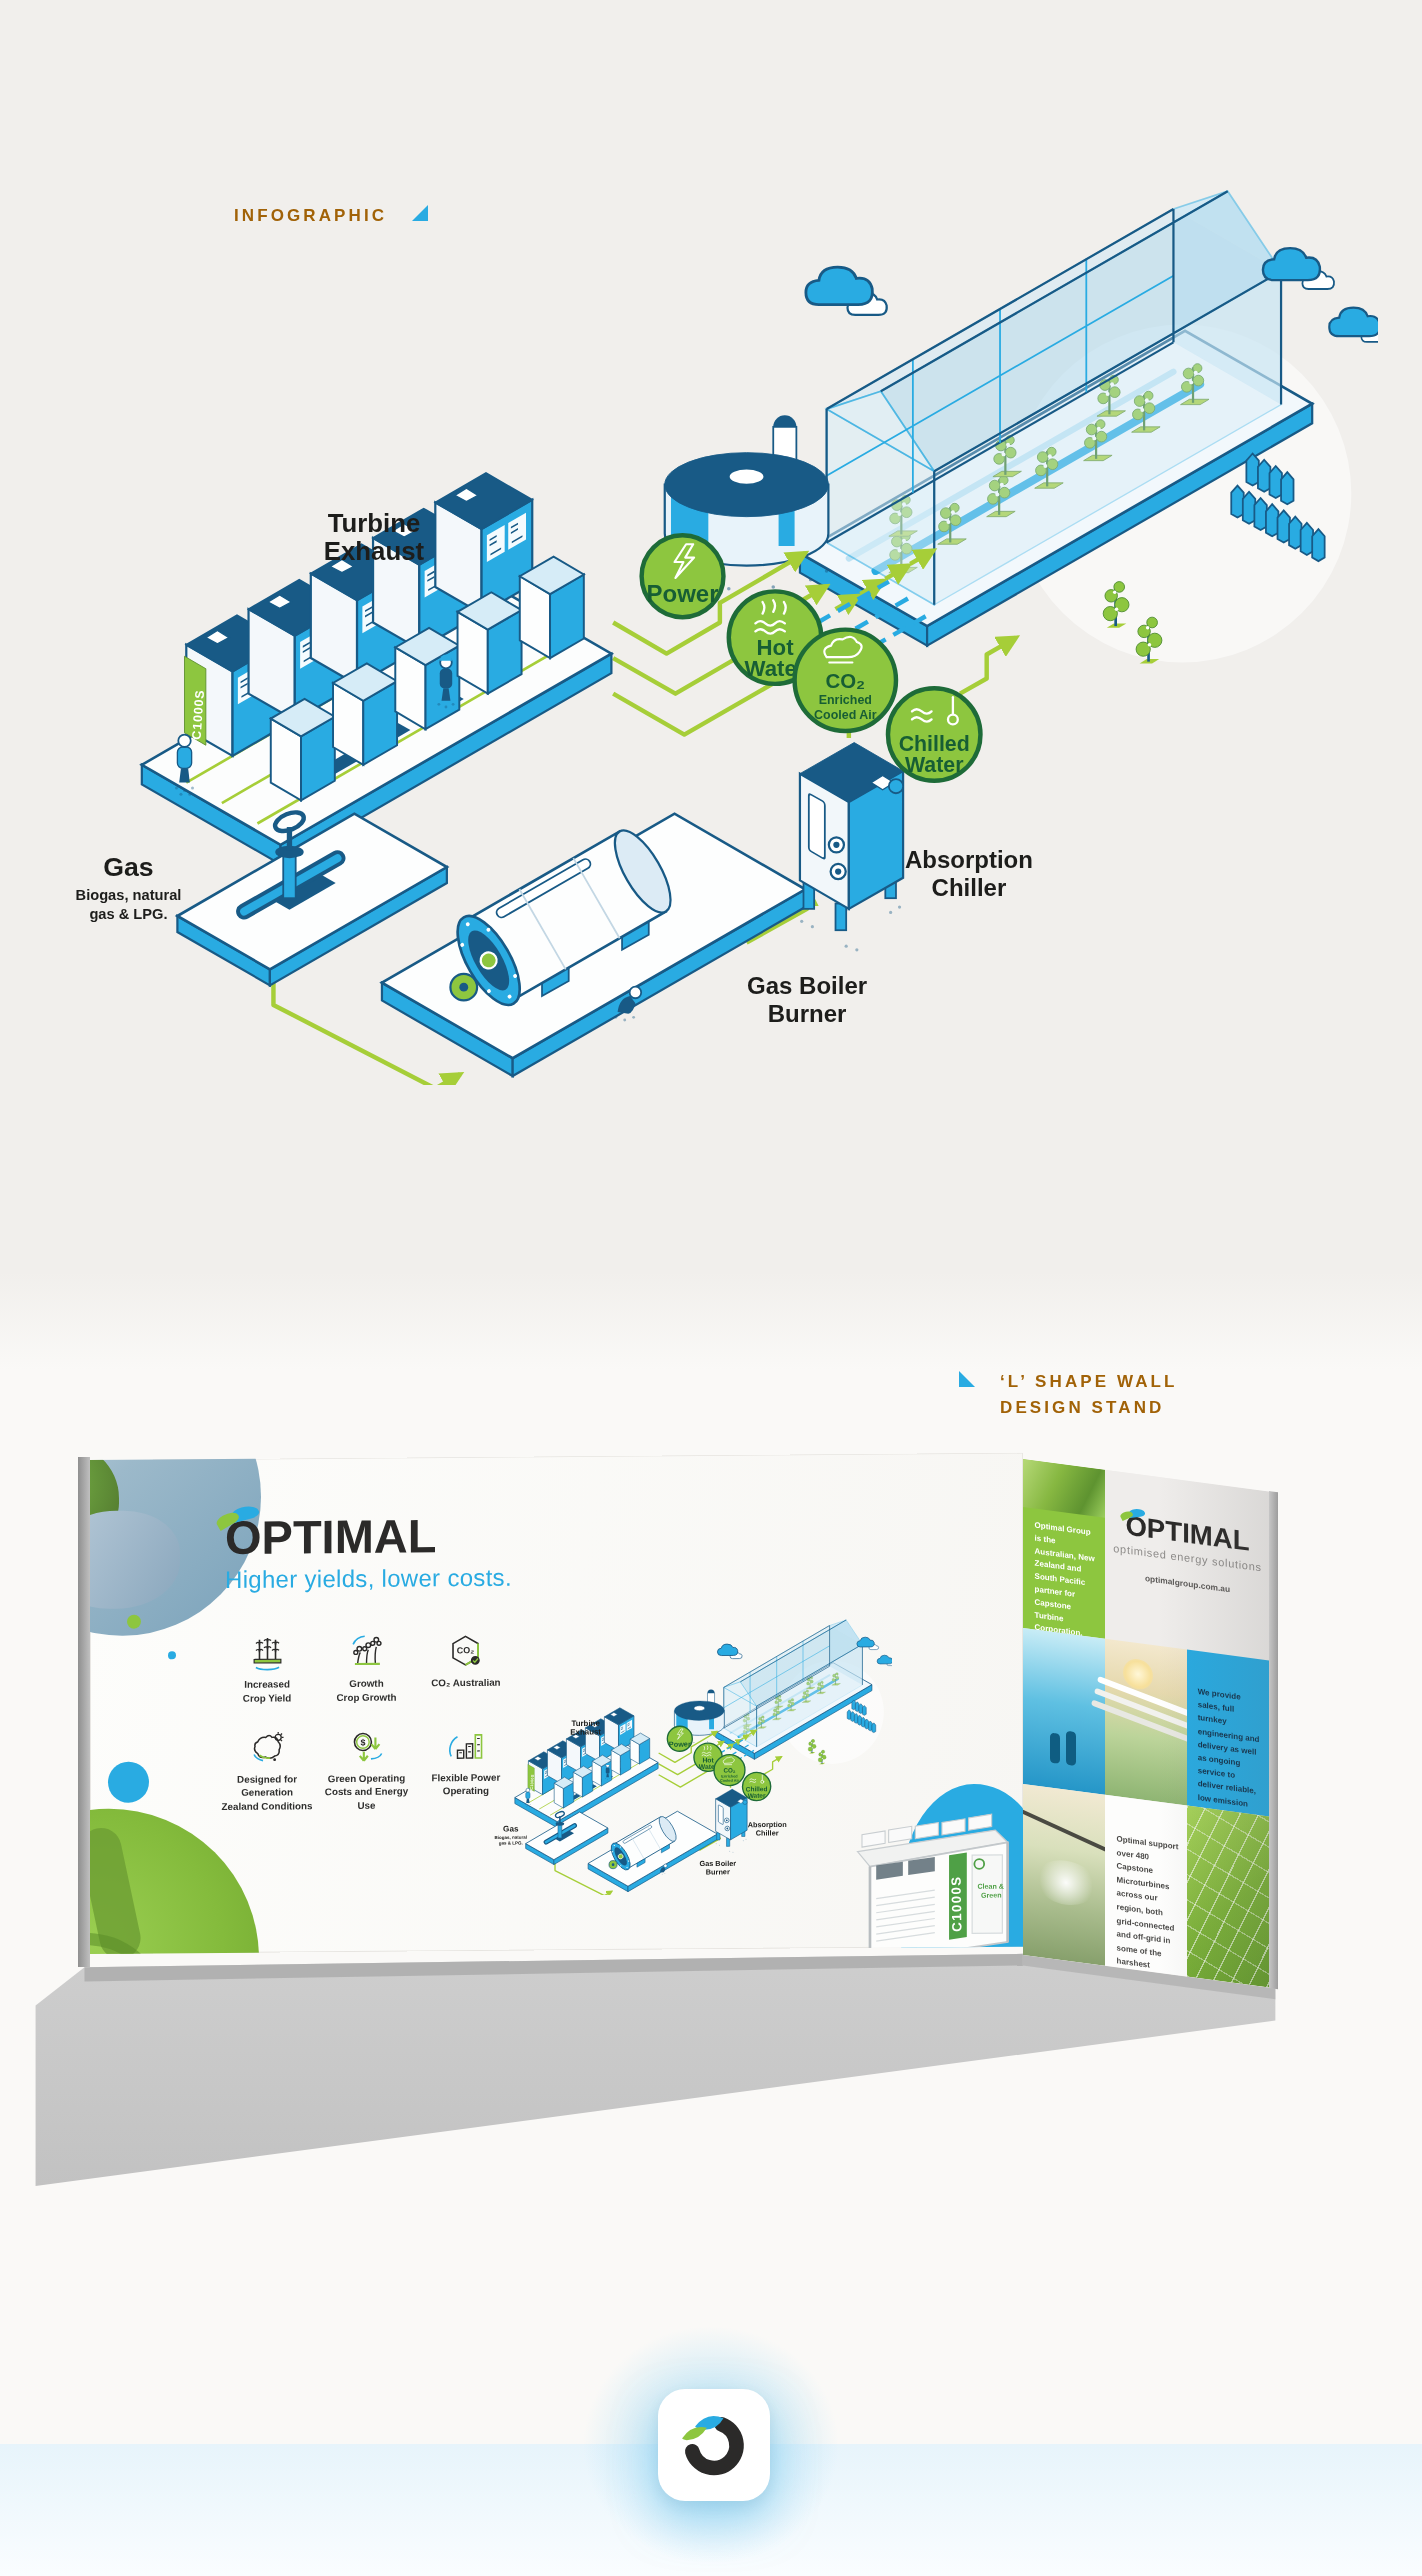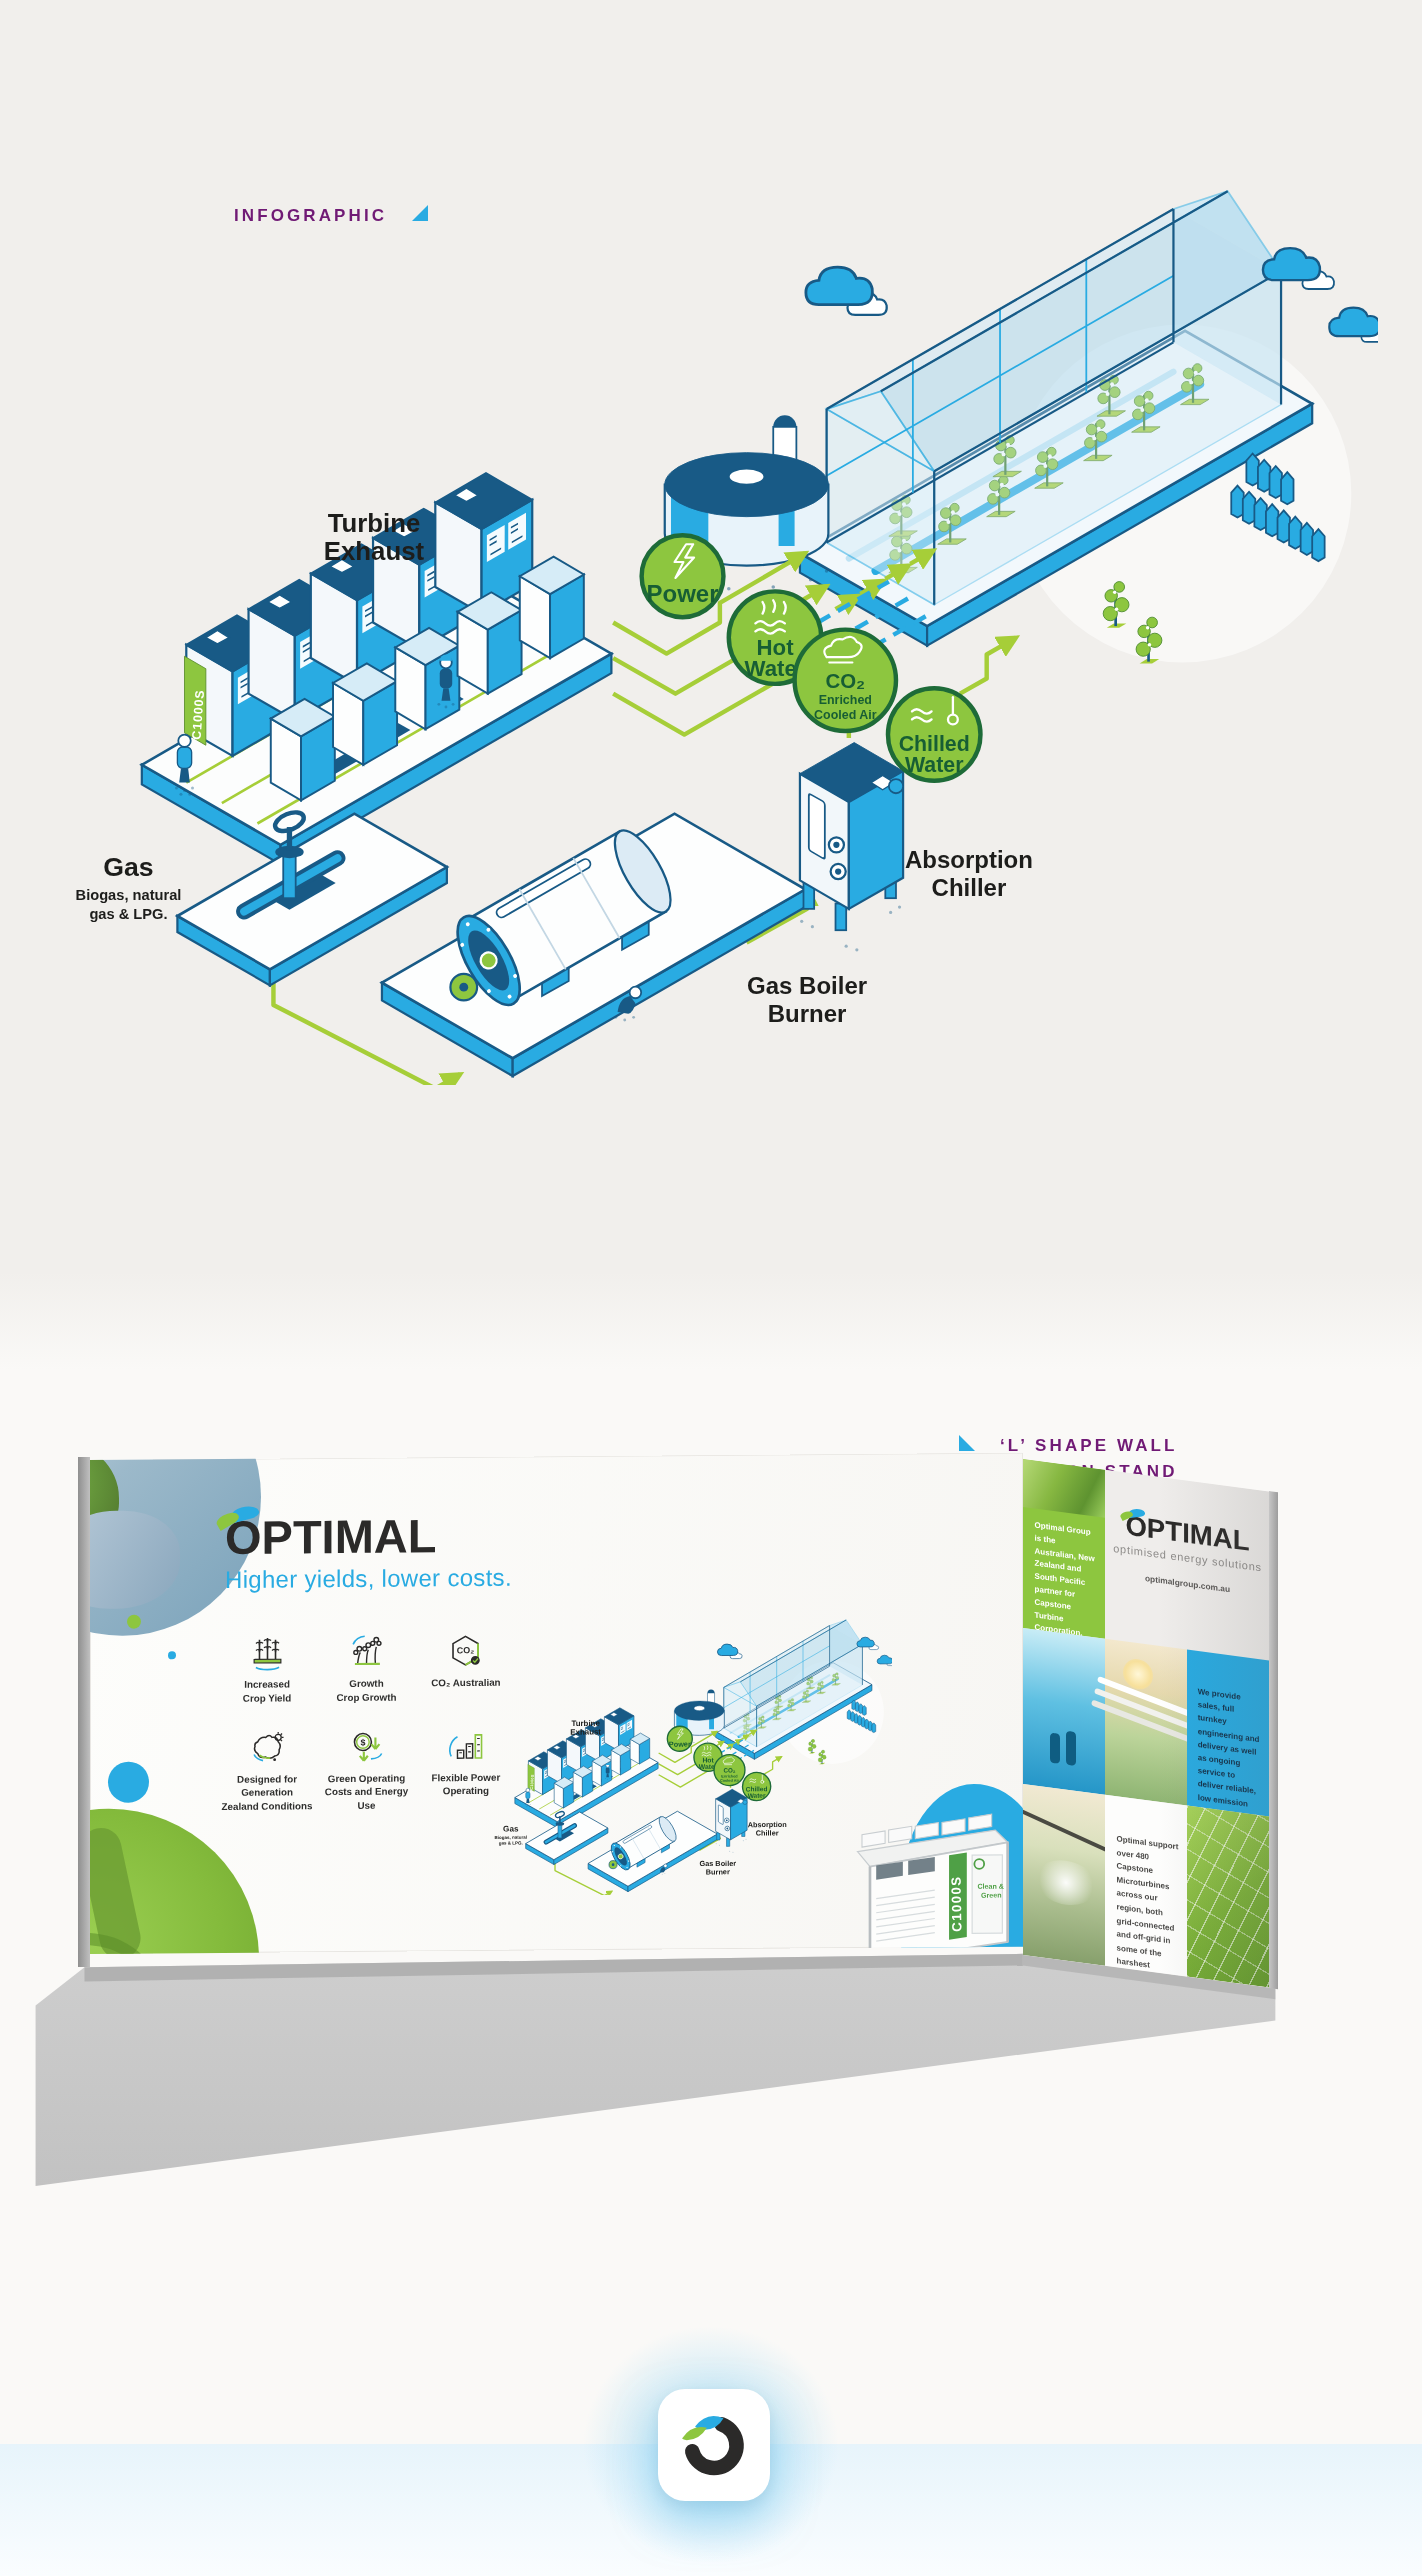--- a/index.html
+++ b/index.html
@@ -3,25 +3,25 @@
 <meta charset="utf-8">
 <style>
   html,body{margin:0;padding:0;background:#ffffff;font-family:"Liberation Sans",sans-serif;}
   .page{position:relative;width:1423px;height:2576px;overflow:hidden;background:#f1efec;margin:0 auto;}
   .band-mid{position:absolute;left:0;top:1272px;width:1423px;height:1172px;
             background:linear-gradient(180deg,#f1efec 0,#faf9f7 98px,#faf9f7 100%);}
   .band-bottom{position:absolute;left:0;top:2444px;width:1423px;height:132px;
             background:linear-gradient(180deg,#e7f4fb,#fafdff);}
   
   .section-tag{position:absolute;display:flex;align-items:flex-start;gap:25px;}
-  .tag-text{font-size:17px;font-weight:700;letter-spacing:3.1px;color:#701a75;line-height:1.5;text-align:right;}
+  .tag-text{font-size:17px;font-weight:700;letter-spacing:3.1px;color:#a16207;line-height:1.5;}
   .tri-br{width:0;height:0;border-left:16px solid transparent;border-bottom:16px solid #29abe2;margin-top:1.8px;}
   .tri-bl{width:0;height:0;border-right:16px solid transparent;border-bottom:16px solid #29abe2;margin-top:1.8px;}
   #tag-info{left:234px;top:203px;}
-  #tag-stand{left:959px;top:1433px;}
+  #tag-stand{left:959px;top:1369px;}
   
   .scene-big{position:absolute;left:44px;top:160px;width:1334px;height:925px;}
   svg text{font-family:"Liberation Sans",sans-serif;}
   
   .floor-svg{position:absolute;left:0;top:1903px;width:1423px;height:356px;}
   .wall-left-edge{position:absolute;left:78px;top:1457px;width:11.6px;height:510px;
      background:linear-gradient(90deg,#8f8f8f,#c0c0c0);transform:skewY(-0.45deg);transform-origin:left top;}
   .wall-left{position:absolute;left:90px;top:1460px;width:933px;height:494px;overflow:hidden;
      background:linear-gradient(100deg,#fdfdfb,#f7f6f3);transform:skewY(-0.45deg);transform-origin:left top;
      box-shadow:inset 0 0 0 0.9px #e7e5e1;}

